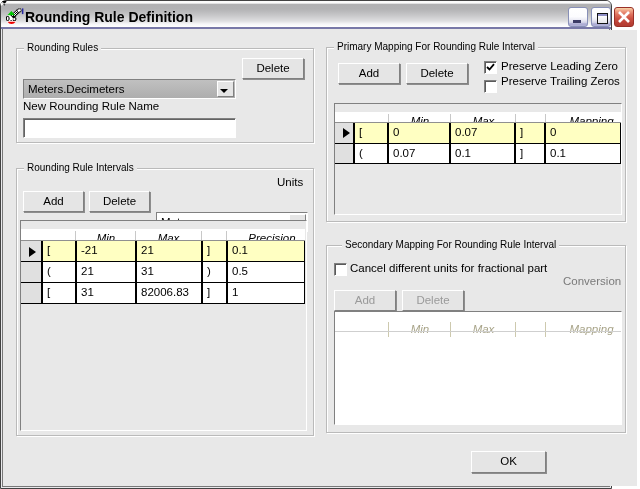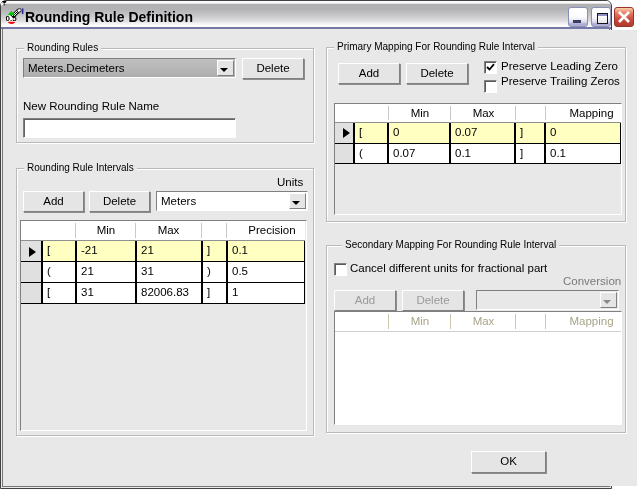--- a/index.html
+++ b/index.html
@@ -25,34 +25,34 @@
 .group { position:absolute; border:1px solid #bababa; box-shadow:1px 1px 0 #ffffff, inset 1px 1px 0 #ffffff; }
 .glabel { position:absolute; top:-7px; background:#e8e8e8; padding:0 3px; font-size:10px; white-space:nowrap;text-align:right; }
 
 .btn { position:absolute; background:#e5e5e5; border:1px solid #808080; border-top-color:#ffffff; border-left-color:#ffffff;
   box-shadow:1px 1px 0 #8d8d8d; font-size:11.5px; text-align:center; color:#000; }
 .btn span { position:relative; top:3px; }
 .btn.disabled { color:#9a9a9a; }
 
 .sunken { border:1px solid #808080; border-bottom-color:#ffffff; border-right-color:#ffffff;
   box-shadow: inset 1px 1px 0 #636363; }
-.combo { position:absolute; height:20px; }
+.combo { position:absolute; height:20px;margin-top:21px; }
 .combo .face { position:absolute; left:0; top:0; right:0; bottom:0; background:#fff; }
 .combo .txt { position:absolute; left:4px; top:3px; }
 .combo .drop { position:absolute; right:1px; top:1px; width:17px; bottom:1px; background:#e5e5e5;
   border:1px solid #808080; border-top-color:#ffffff; border-left-color:#ffffff; }
 .combo .arr { position:absolute; right:5px; top:7px; width:0; height:0;
   border-left:4px solid transparent; border-right:4px solid transparent; border-top:4px solid #000; }
 
 .cb { position:absolute; width:13px; height:13px; background:#fff; border:1px solid #808080;
   border-bottom-color:#fff; border-right-color:#fff; box-shadow: inset 1px 1px 0 #5a5a5a; }
 .cblabel { position:absolute; font-size:11.5px; }
 
 .grid { position:absolute; background:#e8e8e8; border:1px solid #808080; border-bottom-color:#fff; border-right-color:#fff; }
-.ghead { position:absolute; left:0; top:0; background:#fff; }
+.ghead { position:absolute; left:0; top:8px; background:#fff;font-style:italic; }
 .gsep { position:absolute; top:2px; bottom:2px; width:1px; background:#c8c8c8; }
 .ghtxt { position:absolute; top:3px; font-size:11.5px; text-align:center; }
 .grow { position:absolute; display:flex; }
 .gcell { border:1px solid #000; border-top:none; font-size:11.5px; padding:3px 0 0 4px; overflow:hidden; }
 .gsel { background:#e0e0e0; border:1px solid #000; border-top:none; border-left:none; position:relative; }
 .garr { position:absolute; left:8px; top:6px; width:0; height:0;
   border-top:5px solid transparent; border-bottom:5px solid transparent; border-left:7px solid #000; }
 </style>
 </head>
 <body>

